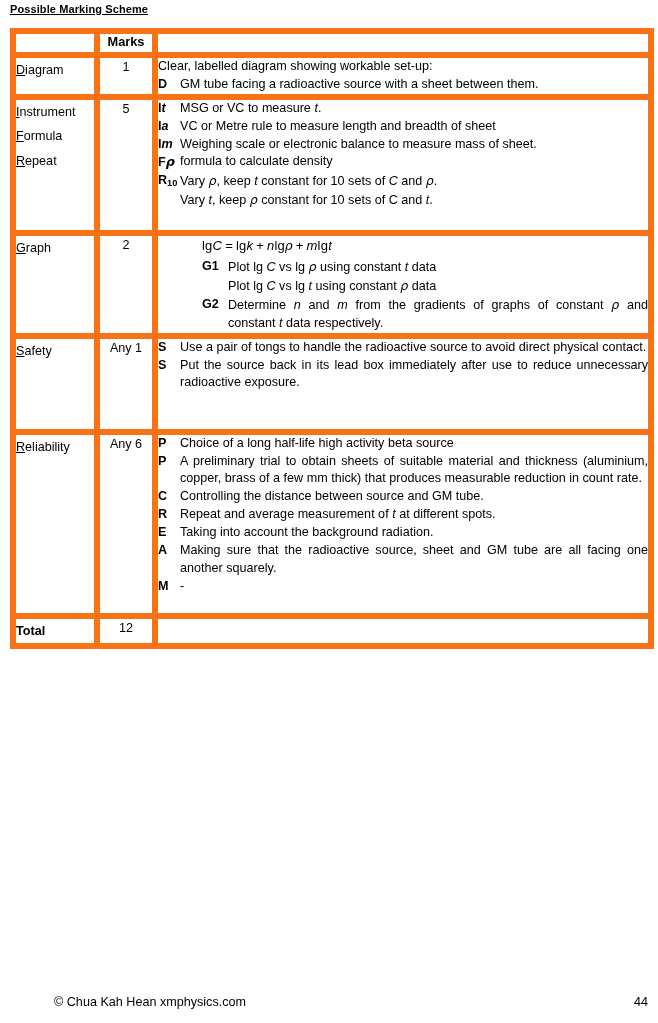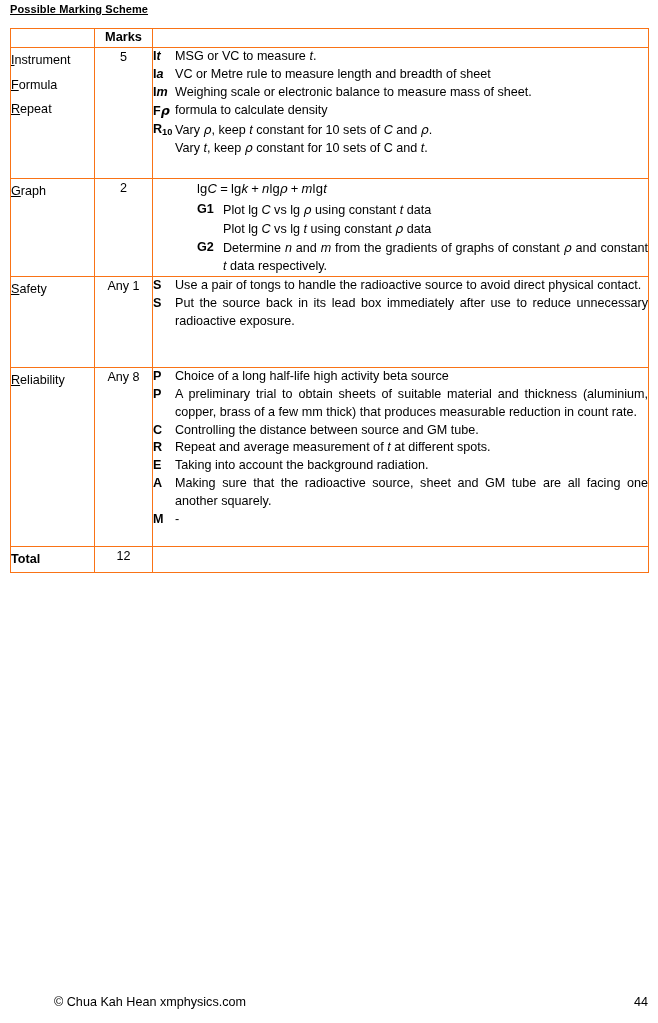--- a/index.html
+++ b/index.html
@@ -40,21 +40,21 @@
   .scheme-table {
     position: absolute;
     left: 10px;
     top: 28px;
     width: 638px;
     border-collapse: collapse;
     table-layout: fixed;
     font-size: 12.6px;
   }
   .scheme-table td, .scheme-table th {
-    border: 1px solid #f97316;
+    border: 6px solid #f97316;
     vertical-align: top;
     padding: 0;
   }
   .col-cat  { width: 84px; }
   .col-mark { width: 58px; }
   .col-desc { width: 496px; }
 
   .cell-cat {
     padding: 5px 4px 4px 6px;
     line-height: 1.95;
@@ -180,20 +180,33 @@
         <col class="col-desc">
     </colgroup>
     <tbody>
 
       <tr class="row-header">
         <td class="hdr-blank"></td>
         <td class="hdr-marks">Marks</td>
         <td class="hdr-blank"></td>
       </tr>
 
+      <tr>
+        <td class="cell-cat">
+          <div class="cat-line"><span class="key">D</span><span>iagram</span></div>
+        </td>
+        <td class="cell-mark">1</td>
+        <td class="cell-desc">
+          <div class="plainline">Clear, labelled diagram showing workable set-up:</div>
+          <div class="item">
+            <span class="tag">D</span>
+            <span class="body nojust">GM tube facing a radioactive source with a sheet between them.</span>
+          </div>
+        </td>
+      </tr>
 
       <tr>
         <td class="cell-cat">
           <div class="cat-line"><span class="key">I</span><span>nstrument</span></div>
           <div class="cat-line"><span class="key">F</span><span>ormula</span></div>
           <div class="cat-line"><span class="key">R</span><span>epeat</span></div>
         </td>
         <td class="cell-mark">5</td>
         <td class="cell-desc" style="height:130px;">
           <div class="item">
@@ -253,21 +266,21 @@
             <span class="tag">S</span>
             <span class="body">Put the source back in its lead box immediately after use to reduce unnecessary radioactive exposure.</span>
           </div>
         </td>
       </tr>
 
       <tr>
         <td class="cell-cat">
           <div class="cat-line"><span class="key">R</span><span>eliability</span></div>
         </td>
-        <td class="cell-mark">Any 8</td>
+        <td class="cell-mark">Any 6</td>
         <td class="cell-desc" style="height:178px;">
           <div class="item">
             <span class="tag">P</span>
             <span class="body nojust">Choice of a long half-life high activity beta source</span>
           </div>
           <div class="item">
             <span class="tag">P</span>
             <span class="body">A preliminary trial to obtain sheets of suitable material and thickness (aluminium, copper, brass of a few mm thick) that produces measurable reduction in count rate.</span>
           </div>
           <div class="item">

